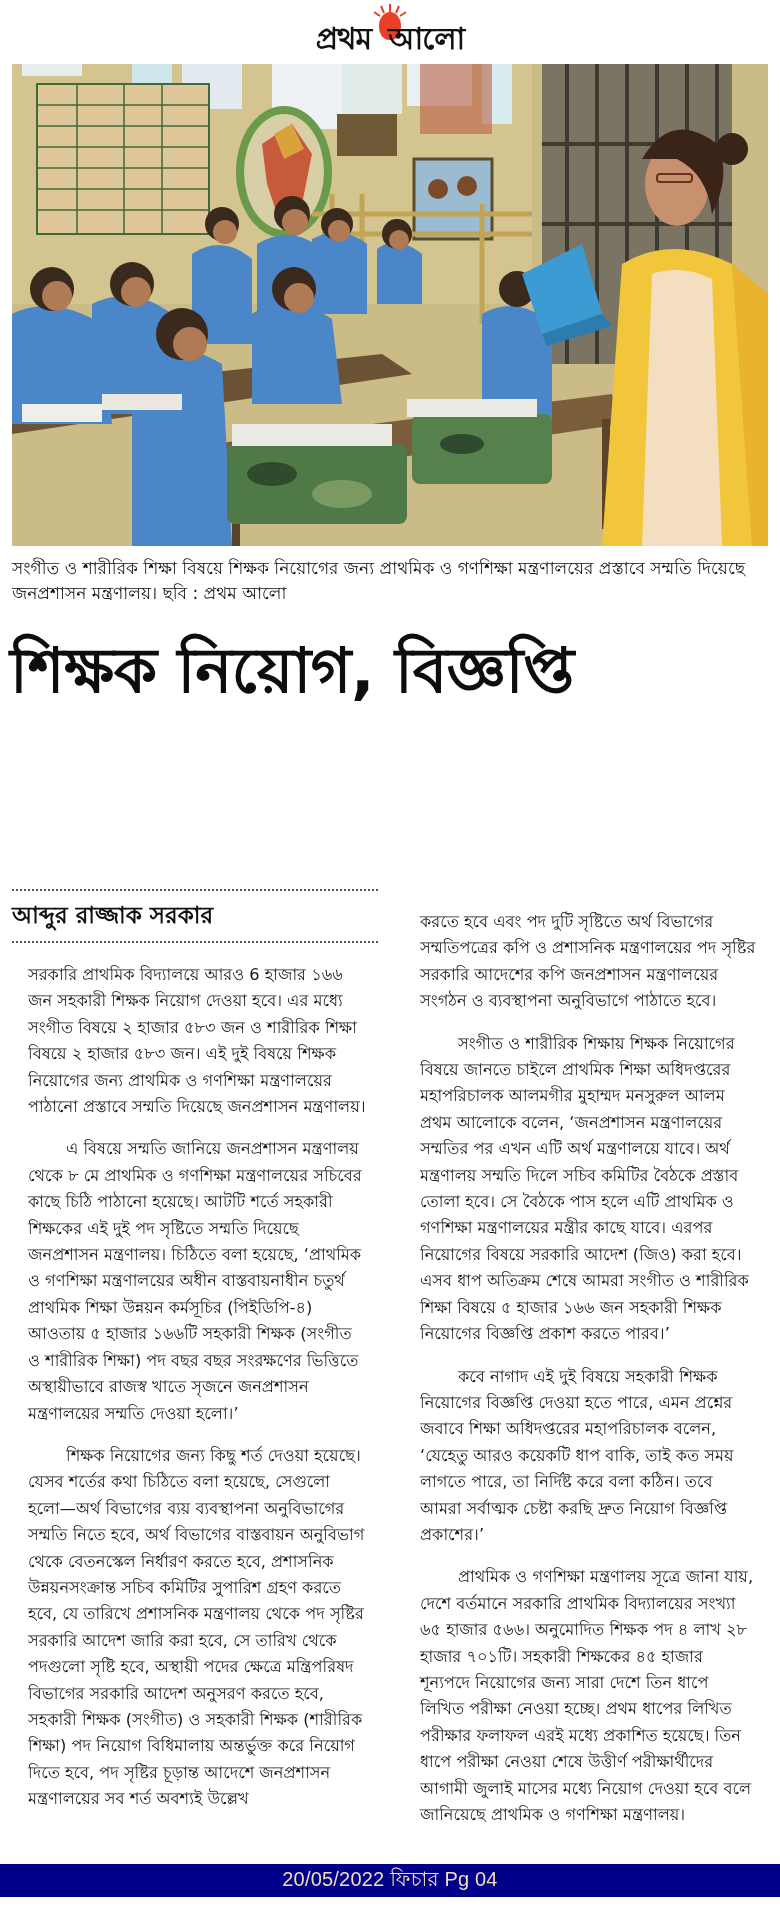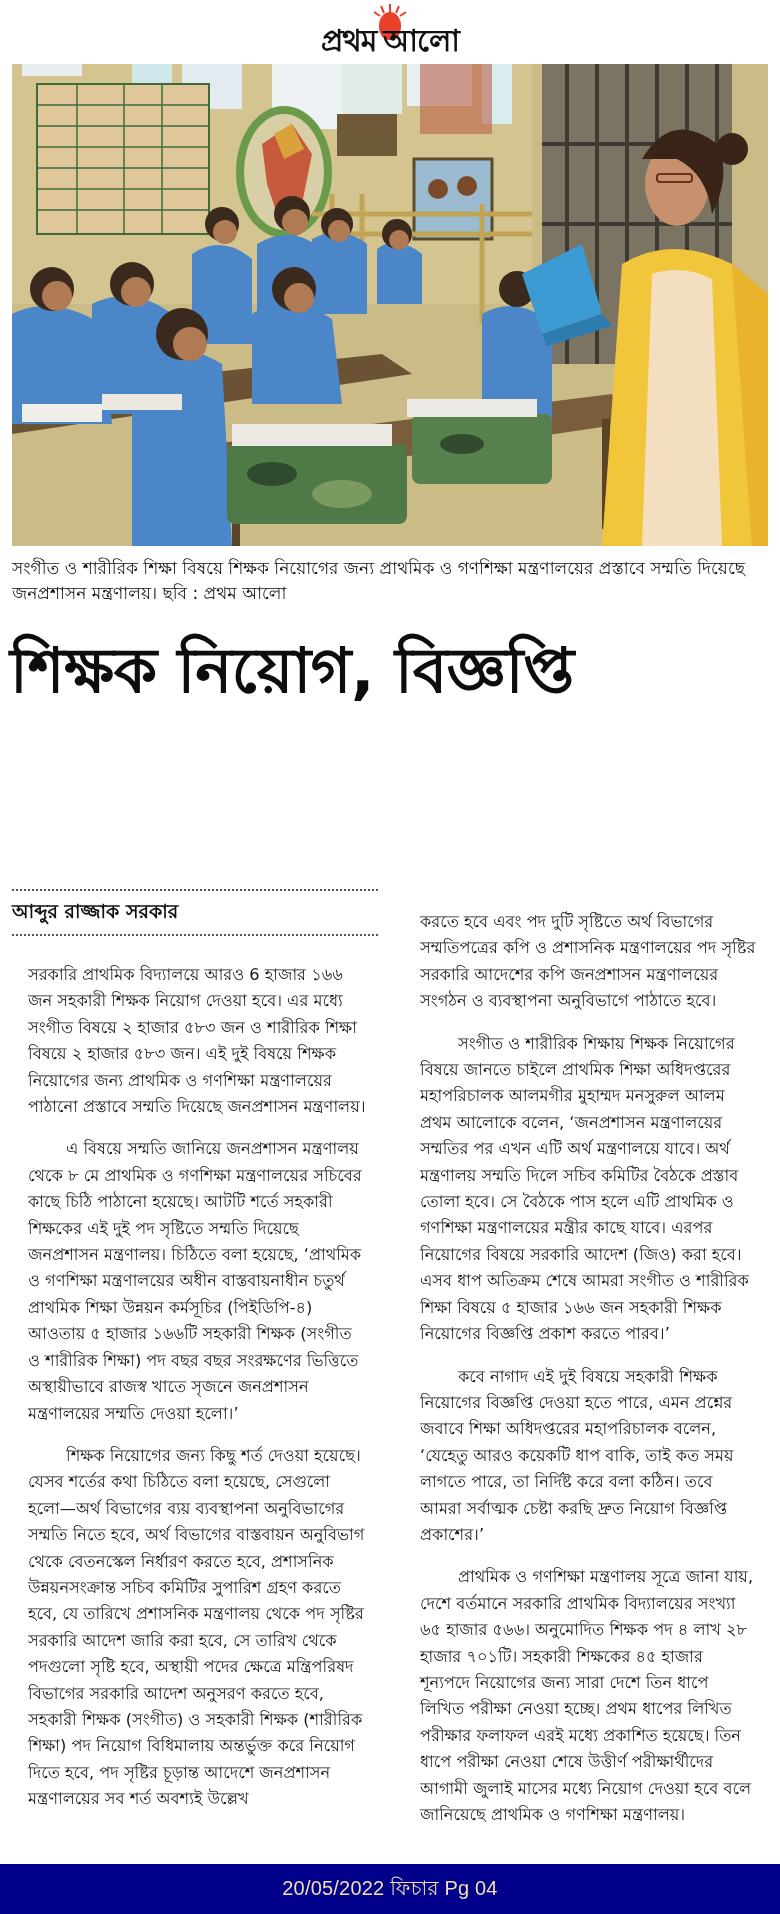--- a/index.html
+++ b/index.html
@@ -2,48 +2,48 @@
 <html><head>
 <meta charset="utf-8">
 <style>
   * { box-sizing: border-box; margin: 0; padding: 0; }
   html, body { width: 780px; height: 1914px; background: #ffffff; overflow: hidden; }
   body { font-family: "DejaVu Sans", "Liberation Sans", sans-serif; color: #1a1a1a; position: relative; }
 
   
   .masthead { position: absolute; left: 0; top: 0; width: 780px; height: 60px; display: flex; justify-content: center; align-items: center; }
   .logo { position: relative; display: inline-flex; align-items: flex-end; height: 52px; }
-  .logo-text { font-family: Liberation Serif, serif; font-weight: bold; font-size: 30px; letter-spacing: -1px; color: #111; line-height: 1; padding-top: 14px; position: relative; z-index: 2; }
+  .logo-text { font-family: Liberation Mono, monospace; font-weight: bold; font-size: 30px; letter-spacing: -1px; color: #111; line-height: 1; padding-top: 14px; position: relative; z-index: 2; }
   .logo-sun { position: absolute; left: 50%; top: 8px; transform: translateX(-50%); width: 22px; height: 28px; border-radius: 50% 50% 45% 45%; background: #e8402a; z-index: 1; }
   .logo-rays { position: absolute; left: 50%; top: 0; transform: translateX(-50%); width: 40px; height: 14px; z-index: 1; }
 
   
   .photo { position: absolute; left: 12px; top: 64px; width: 756px; height: 482px; overflow: hidden; background: #c9b98a; }
   .photo svg { display: block; }
 
   
   .caption { position: absolute; left: 12px; top: 556px; width: 760px; font-size: 17px; line-height: 25px; color: #111; }
 
   
   .headline { position: absolute; left: 10px; top: 630px; width: 760px; font-weight: bold; font-size: 62px; line-height: 81px; letter-spacing: -0.5px; color: #0d0d0d; }
 
   
   .byline-wrap { position: absolute; left: 12px; top: 889px; width: 366px; }
   .dots { height: 0; border-top: 2px dotted #555; }
-  .byline { font-size: 19px; font-weight: bold; padding: 6px 0 5px 0; color: #111; }
+  .byline { font-size: 23px; font-weight: bold; padding: 6px 0 5px 0; color: #111; }
 
   
   .col { position: absolute; font-size: 16.2px; line-height: 26.4px; color: #161616; }
   .col-left { left: 12px; top: 946px; width: 370px; }
   .col-right { left: 404px; top: 893px; width: 368px; }
   .col p { margin: 16px; }
   .col p.indent { text-indent: 38px; }
 
   
-  .footer { position: absolute; left: 0; top: 1864px; width: 780px; height: 50px; background: #00008b; display: flex; align-items: center; justify-content: center; }
+  .footer { position: absolute; left: 0; top: 1864px; width: 780px; height: 33px; background: #00008b; display: flex; align-items: center; justify-content: center; }
   .footer-text { color: #f5deb3; font-family: "Liberation Sans", sans-serif; font-size: 20px; letter-spacing: 0.2px; }
 </style>
 </head>
 <body>
 
 <header class="masthead">
   <div class="logo">
     <svg class="logo-rays" viewBox="0 0 40 14" width="40" height="14">
       <line x1="20" y1="0" x2="20" y2="8" stroke="#e8402a" stroke-width="2"></line>
       <line x1="11" y1="2" x2="14" y2="9" stroke="#e8402a" stroke-width="2"></line>

